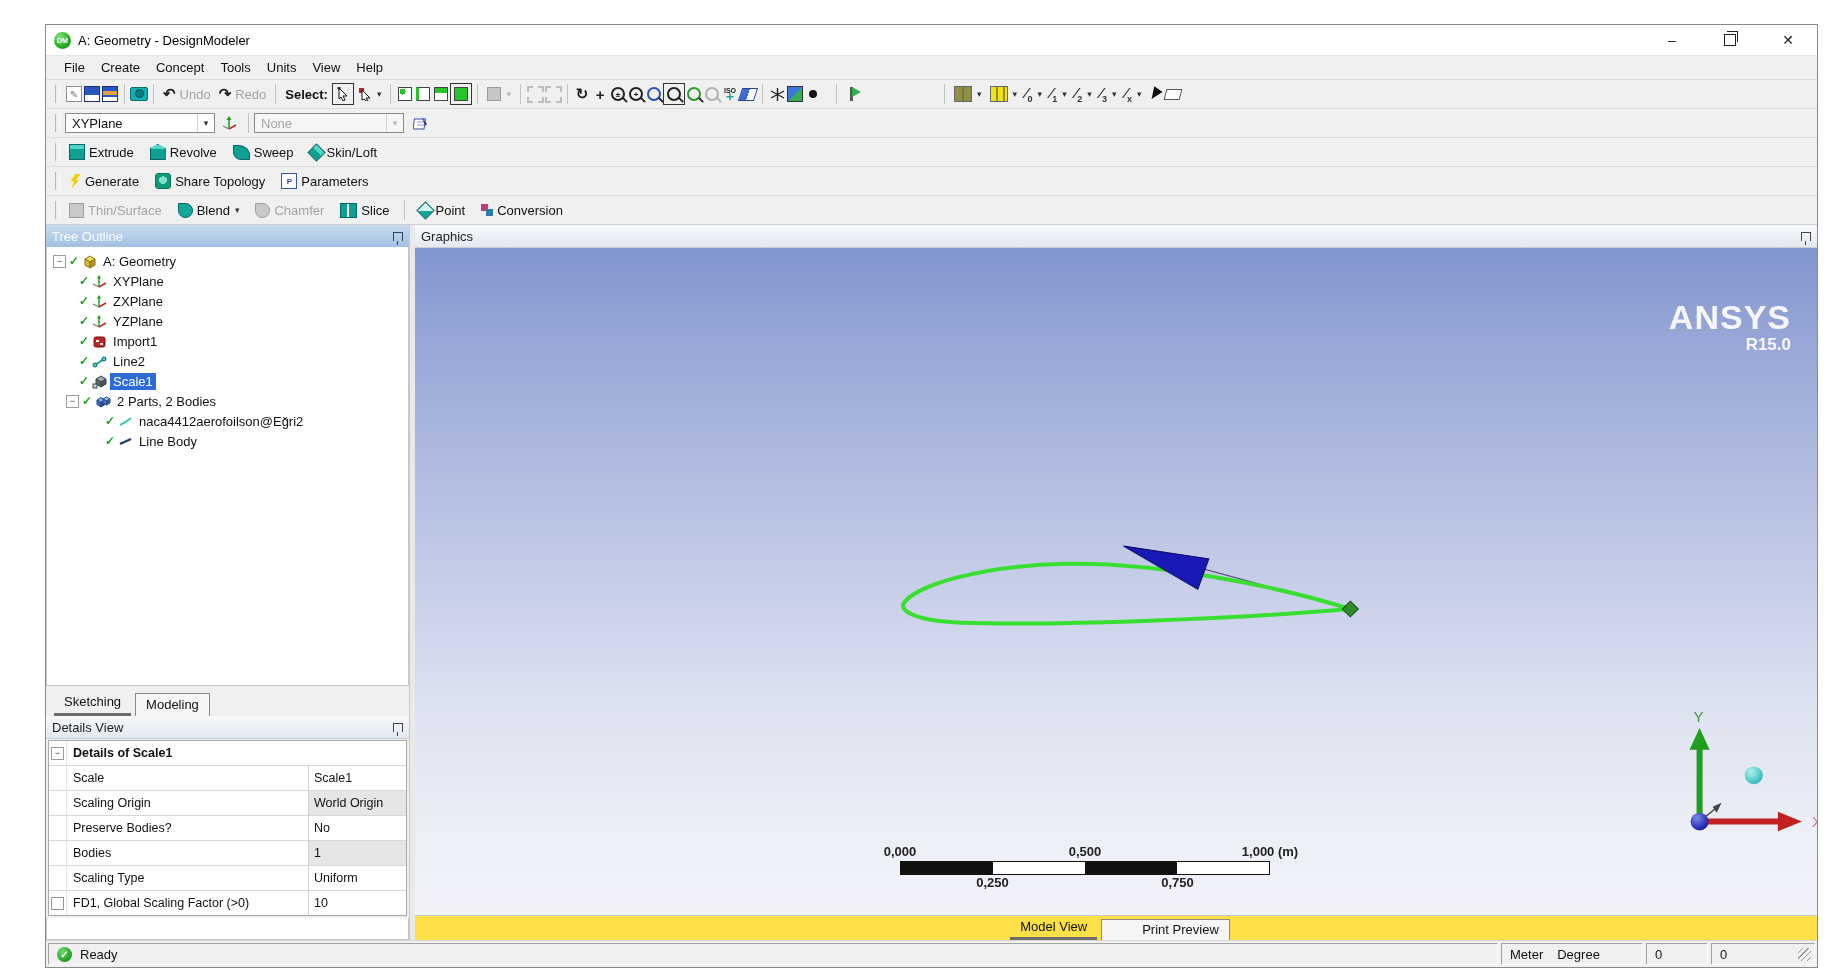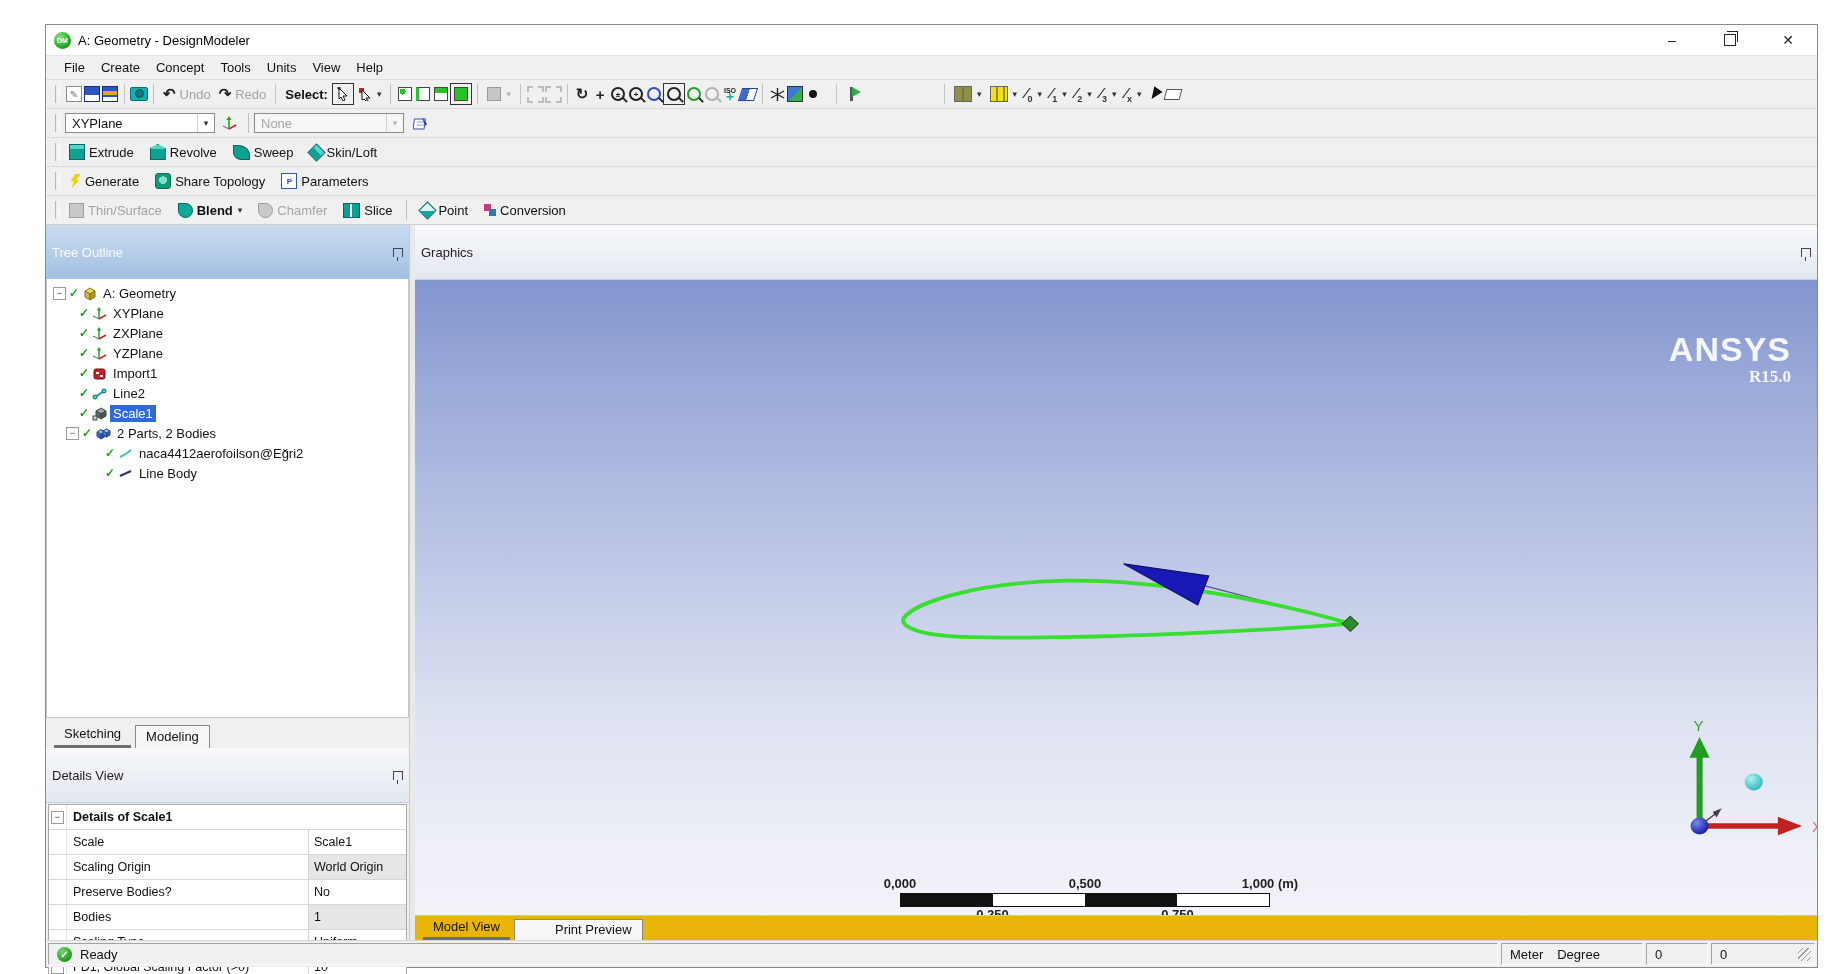--- a/index.html
+++ b/index.html
@@ -87,21 +87,21 @@
   .combo .cdd{width:16px;height:100%;display:flex;align-items:center;justify-content:center;font-size:9px;border-left:1px solid #d0d0d0;color:#333;}
   .combo.off{color:#a4a4a4;background:#f6f6f6;}
   .combo.off .cdd{color:#b5b5b5;}
 
   
   .main{flex:1;display:flex;min-height:0;border-top:1px solid #cfcfcf;}
   .leftcol{width:363px;flex:none;display:flex;flex-direction:column;background:#f0f0f0;min-height:0;}
   .splitter{width:5px;flex:none;background:#e9e9e9;border-left:1px solid #c9c9c9;}
   .rightcol{flex:1;display:flex;flex-direction:column;min-width:0;min-height:0;}
 
-  .panel-hdr{height:22px;flex:none;display:flex;align-items:center;padding:16px 6px;}
+  .panel-hdr{height:22px;flex:none;display:flex;align-items:center;padding:0 6px;}
   .hdr-blue{background:linear-gradient(180deg,#c9dbf0,#a2c0e2);color:#fbfdff;}
   .hdr-light{background:linear-gradient(180deg,#f7f9fb,#e3e8f0);color:#222;border-bottom:1px solid #c8ccd4;}
   .pin{margin-left:auto;width:8px;height:8px;border:1px solid #35435a;border-bottom:none;position:relative;}
   .pin::after{content:"";position:absolute;left:3px;top:8px;width:1px;height:4px;background:#35435a;}
   .hdr-light .pin{border-color:#444;}
   .hdr-light .pin::after{background:#444;}
 
   
   .treearea{height:434px;flex:none;background:#fff;border:1px solid #c6c6c6;border-top:none;overflow:hidden;padding-top:4px;}
   .trow{display:flex;align-items:center;height:20px;gap:3px;}
@@ -127,30 +127,30 @@
   .dv-value{width:92px;flex:none;display:flex;align-items:center;padding-left:5px;border-left:1px solid #d0d0d0;font-size:12.5px;}
   .dv-value.ro{background:#e6e6e6;}
   .dv-title{font-weight:bold;}
   .chk{width:11px;height:11px;border:1px solid #9a9a9a;background:#fff;flex:none;}
   .filler{flex:1;background:#fff;border:1px solid #c6c6c6;border-top:none;margin-top:2px;}
 
   
   .viewport{flex:1;position:relative;overflow:hidden;background:linear-gradient(180deg,#8295ce 0%,#98a7d7 14%,#b9c3e4 40%,#dfe3f1 70%,#edeff7 88%,#f2f3f9 100%);min-height:0;}
   .ansys-logo{position:absolute;top:16px;right:26px;text-align:right;color:#f4f6fa;line-height:1;margin-top:36px;}
   .ansys-logo .big{font-size:34px;font-weight:bold;letter-spacing:1px;}
-  .ansys-logo .small{font-size:17px;font-weight:bold;margin-top:2px;font-family:Liberation Serif, serif;}
+  .ansys-logo .small{font-size:17px;font-weight:bold;margin-top:2px;}
   .scene{position:absolute;inset:0;width:100%;height:100%;}
   .ruler{position:absolute;left:485px;top:596px;width:370px;height:46px;color:#222;font-size:13px;font-weight:bold;}
   .ruler .rl{position:absolute;transform:translateX(-50%);top:0;white-space:nowrap;}
   .ruler .bar{position:absolute;top:17px;left:0;right:0;height:12px;border:1px solid #111;display:flex;background:#fff;}
   .ruler .seg{flex:1;}
   .ruler .seg.b{background:#111;}
   .ruler .bl{position:absolute;transform:translateX(-50%);top:31px;}
 
-  .viewtabs{height:24px;flex:none;display:flex;align-items:flex-end;background:#eab308;padding-left:8px;gap:4px;border-top:1px solid #c9c9c9;}
+  .viewtabs{height:24px;flex:none;display:flex;align-items:flex-end;background:#fde047;padding-left:8px;gap:4px;border-top:1px solid #c9c9c9;justify-content:center;}
   .vtab{padding:2px 10px 3px;}
   .vtab.underl{border-bottom:3px solid #6e6e6e;}
   .vtab.raised{border:1px solid #8a8a8a;border-bottom:none;background:#f6f6f6;padding-left:40px;}
 
   
   .statusbar{height:27px;flex:none;display:flex;align-items:stretch;background:#f0f0f0;padding:2px 2px;gap:3px;border-top:1px solid #d5d5d5;box-sizing:border-box;}
   .scell{border:1px solid;border-color:#a3a3a3 #fbfbfb #fbfbfb #a3a3a3;display:flex;align-items:center;padding:0 8px;box-sizing:border-box;}
   .scell.msg{flex:1;gap:8px;}
   .ok-ico{width:15px;height:15px;border-radius:50%;background:radial-gradient(circle at 35% 30%,#6fd86f,#1d9e1d 70%,#0c6b0c);color:#fff;font-size:10px;font-weight:bold;display:flex;align-items:center;justify-content:center;flex:none;}
   .units-cell span{margin-right:14px;}
@@ -399,21 +399,21 @@
   </div>
 
   <div class="tbrow">
     <span class="grip"></span>
     <span class="tbbtn disabled">
         <span class="gray-sq"></span>
         <span>Thin/Surface</span>
       </span>
     <span class="tbbtn" style="margin-left:8px;">
         <span class="teal-drop"></span>
-        <span style="font-weight:bold;">Blend</span>
+        <span style="font-weight:normal;">Blend</span>
         <span class="dd">▾</span>
       </span>
     <span class="tbbtn disabled" style="margin-left:8px;">
         <span class="gray-drop"></span>
         <span>Chamfer</span>
       </span>
     <span class="tbbtn" style="margin-left:8px;">
         <span class="slice-ico"></span>
         <span>Slice</span>
       </span>

